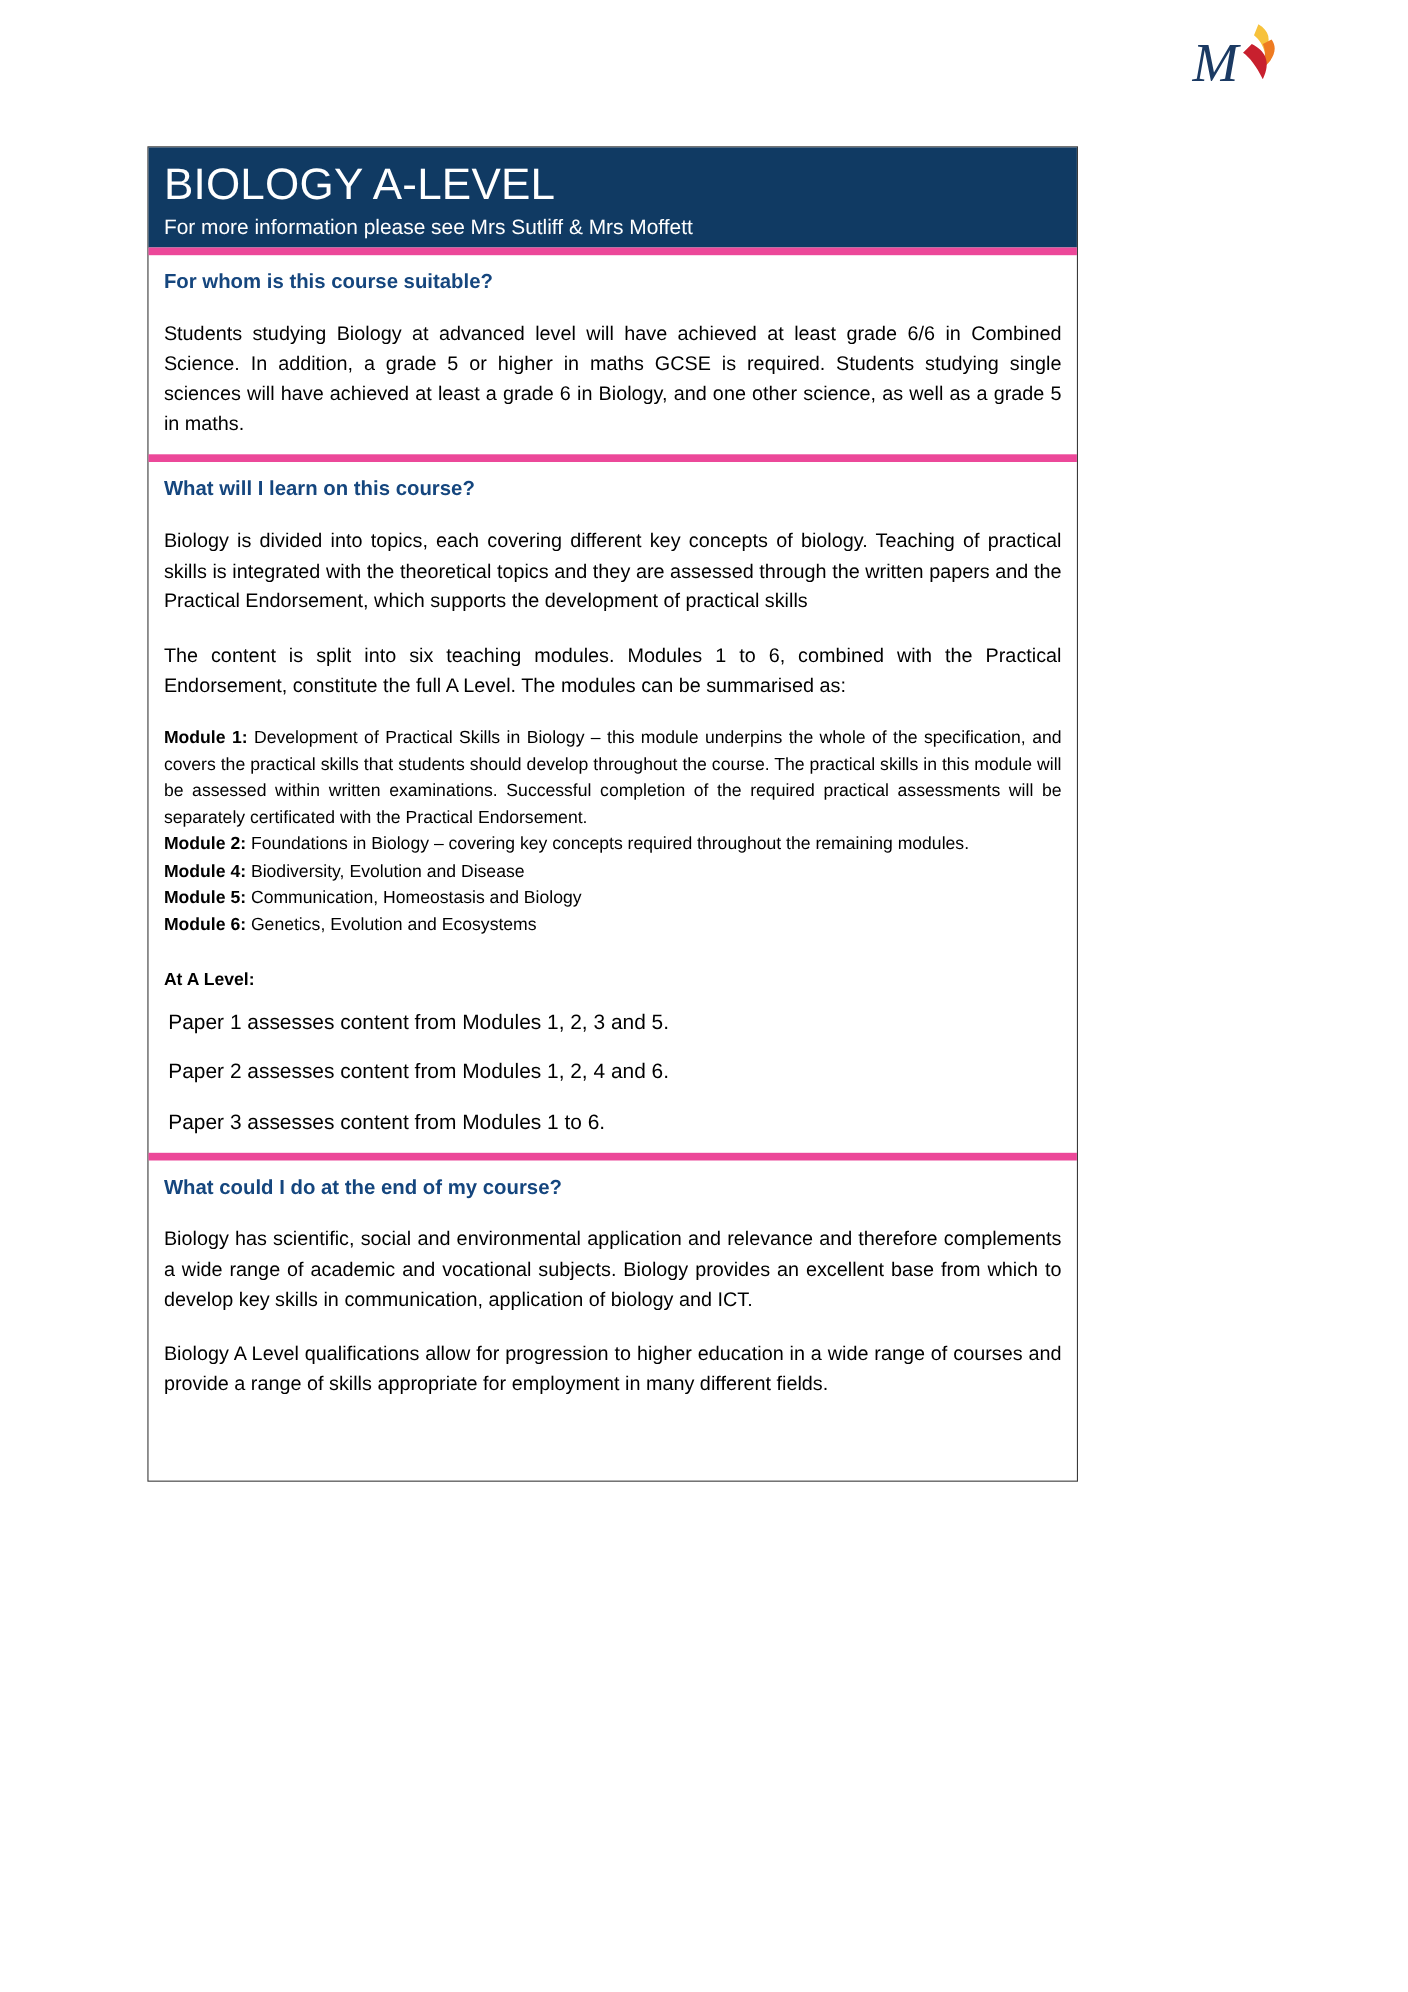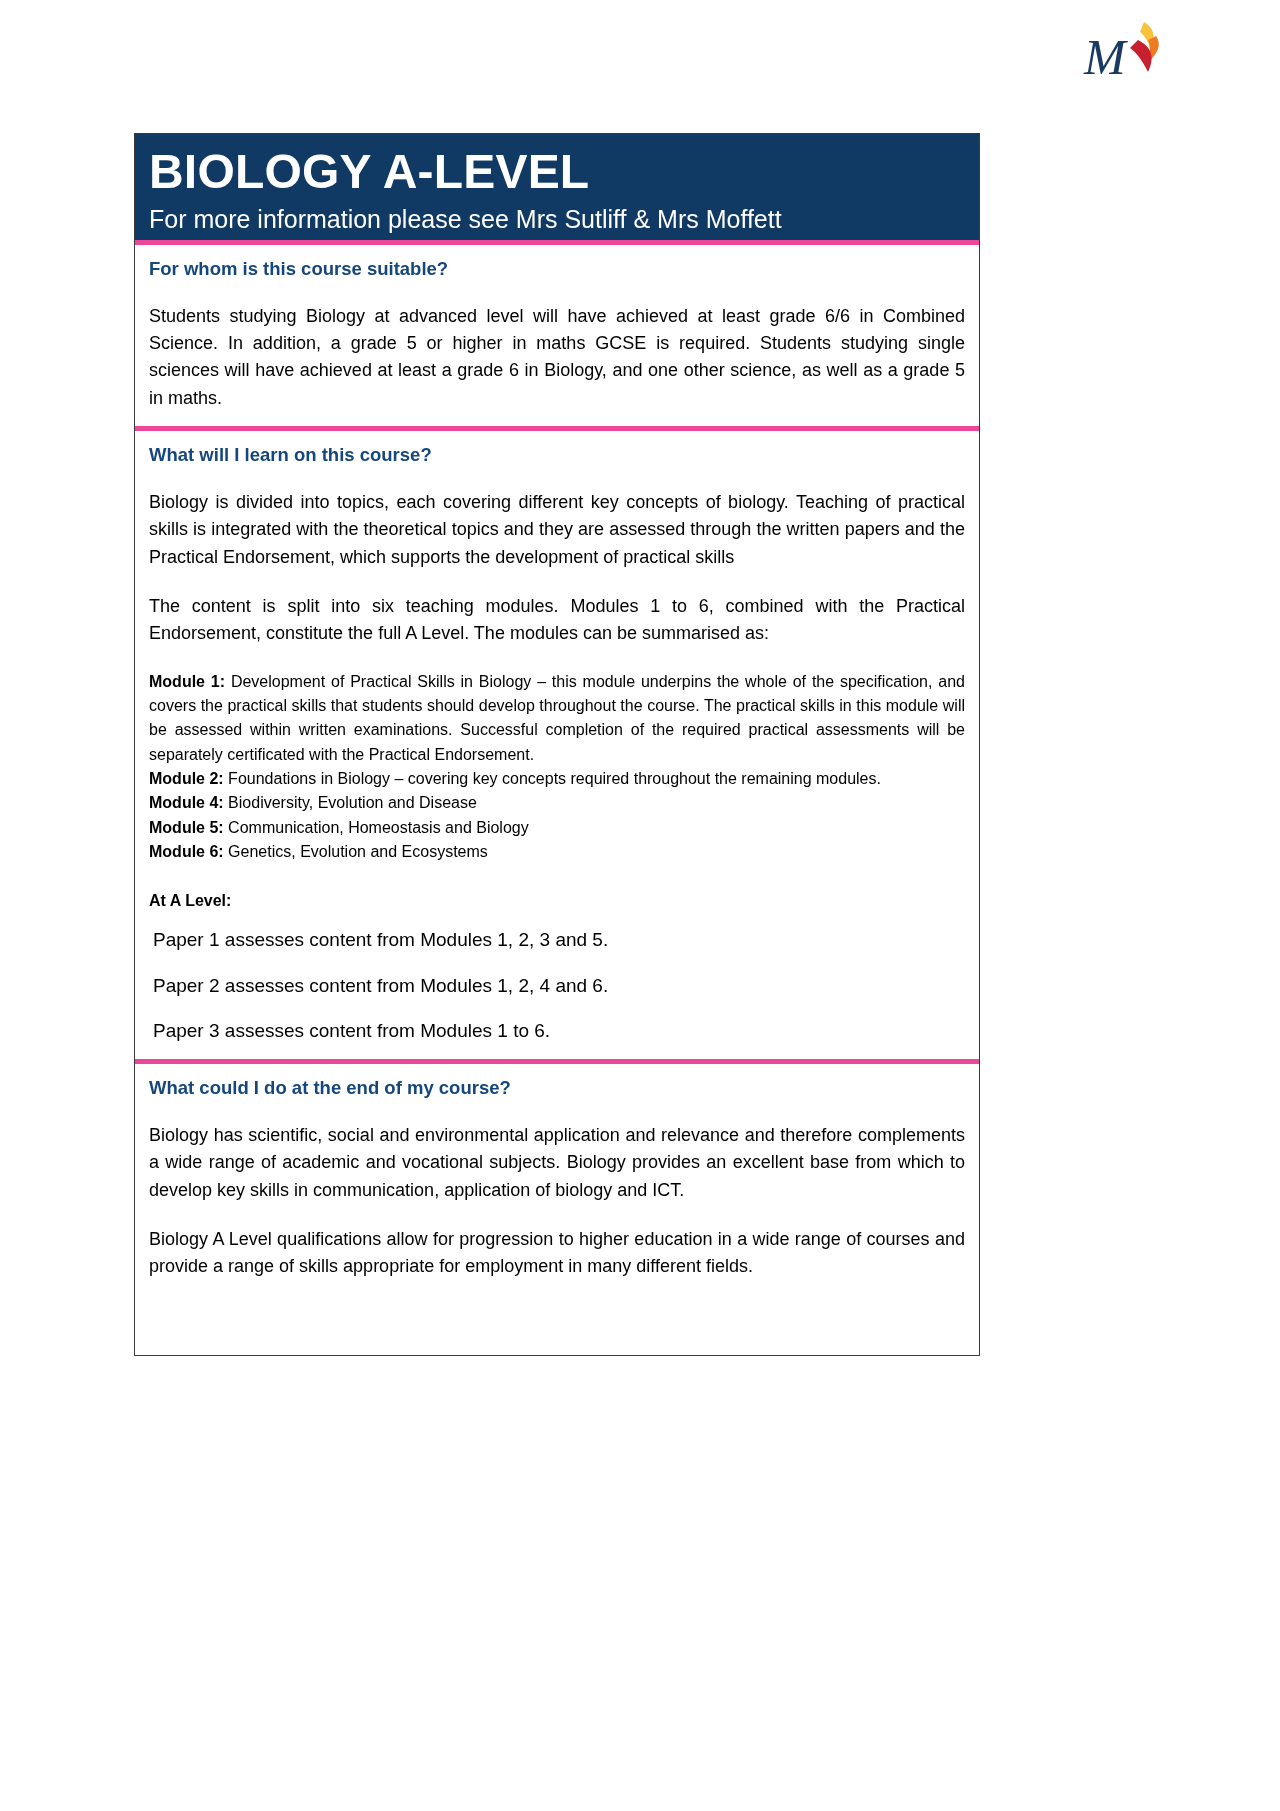--- a/index.html
+++ b/index.html
@@ -39,39 +39,39 @@
   }
 
   
   .banner {
     background: #103A63;
     color: #ffffff;
     padding: 14px 14px 6px 14px;
     box-sizing: border-box;
   }
   .banner-title {
-    font-size: 48px;
-    font-weight: 700;
+    font-size: 40px;
+    font-weight: 400;
     line-height: 1.0;
     letter-spacing: 0.2px;
     margin: 0 0 10px 0;
     font-family: "Liberation Sans", sans-serif;
   }
   .banner-subtitle {
-    font-size: 25px;
+    font-size: 19px;
     font-weight: 400;
     line-height: 1.1;
     margin: 0;
   }
 
   
   .section {
     padding: 8px 14px 14px 14px;
     box-sizing: border-box;
-    border-top: 5px solid #ec4899;
+    border-top: 7px solid #ec4899;
   }
   .section:first-of-type { border-top: none; }
 
   .section-heading {
     color: #15467E;
     font-weight: bold;
     font-size: 18.5px;
     margin: 4px 0 0 0;
     line-height: 1.3;
   }

